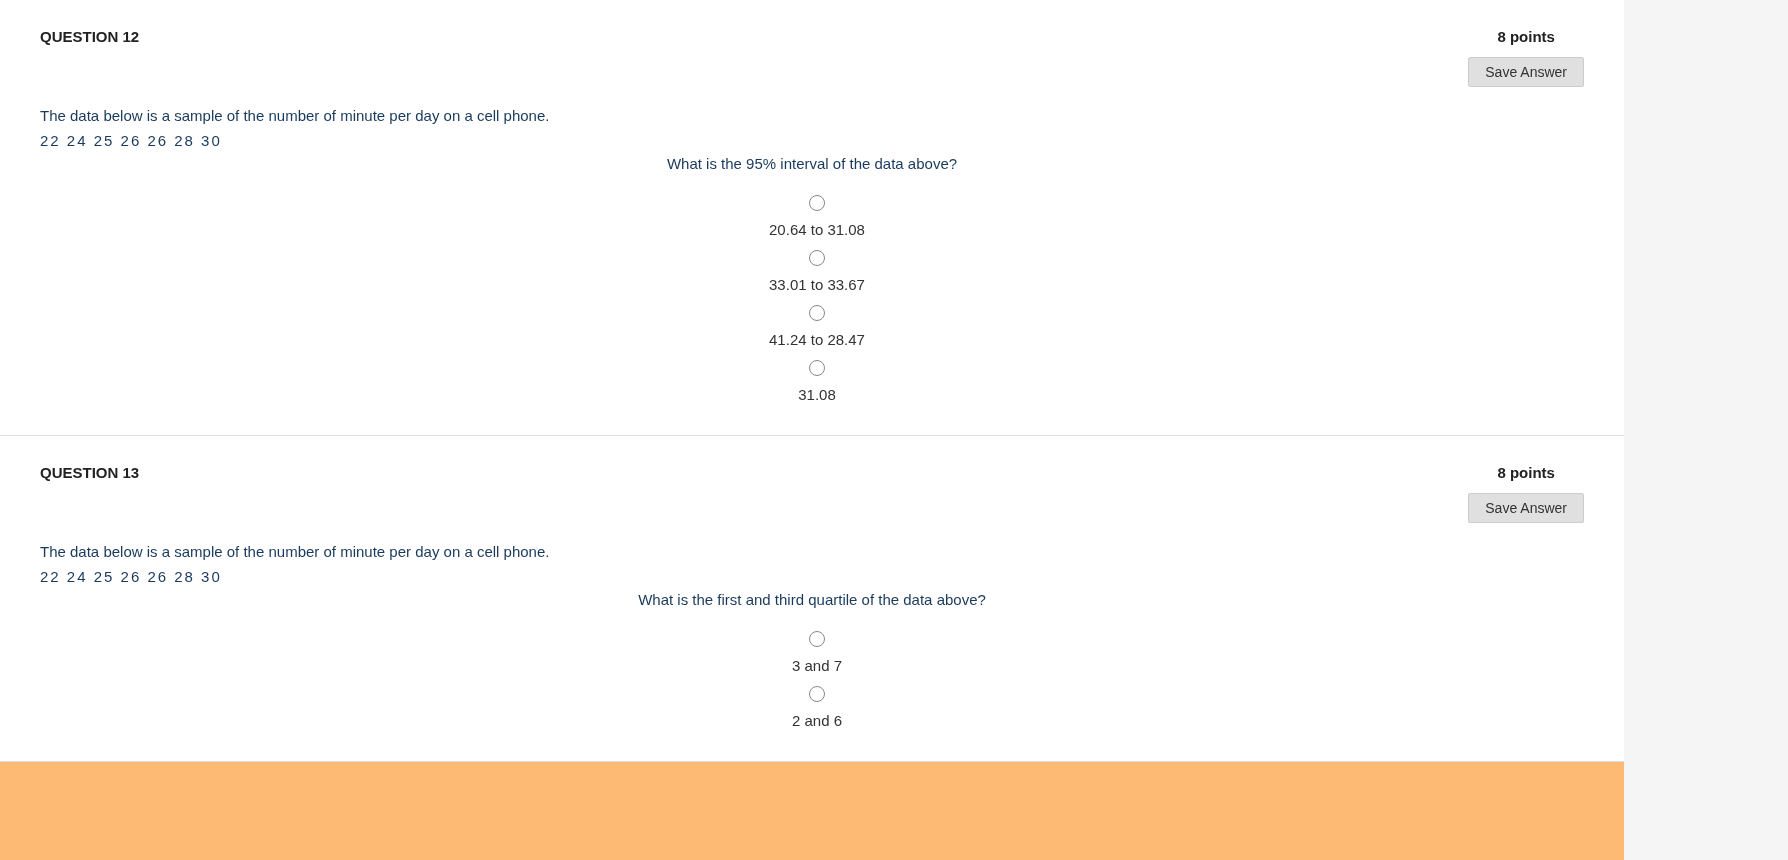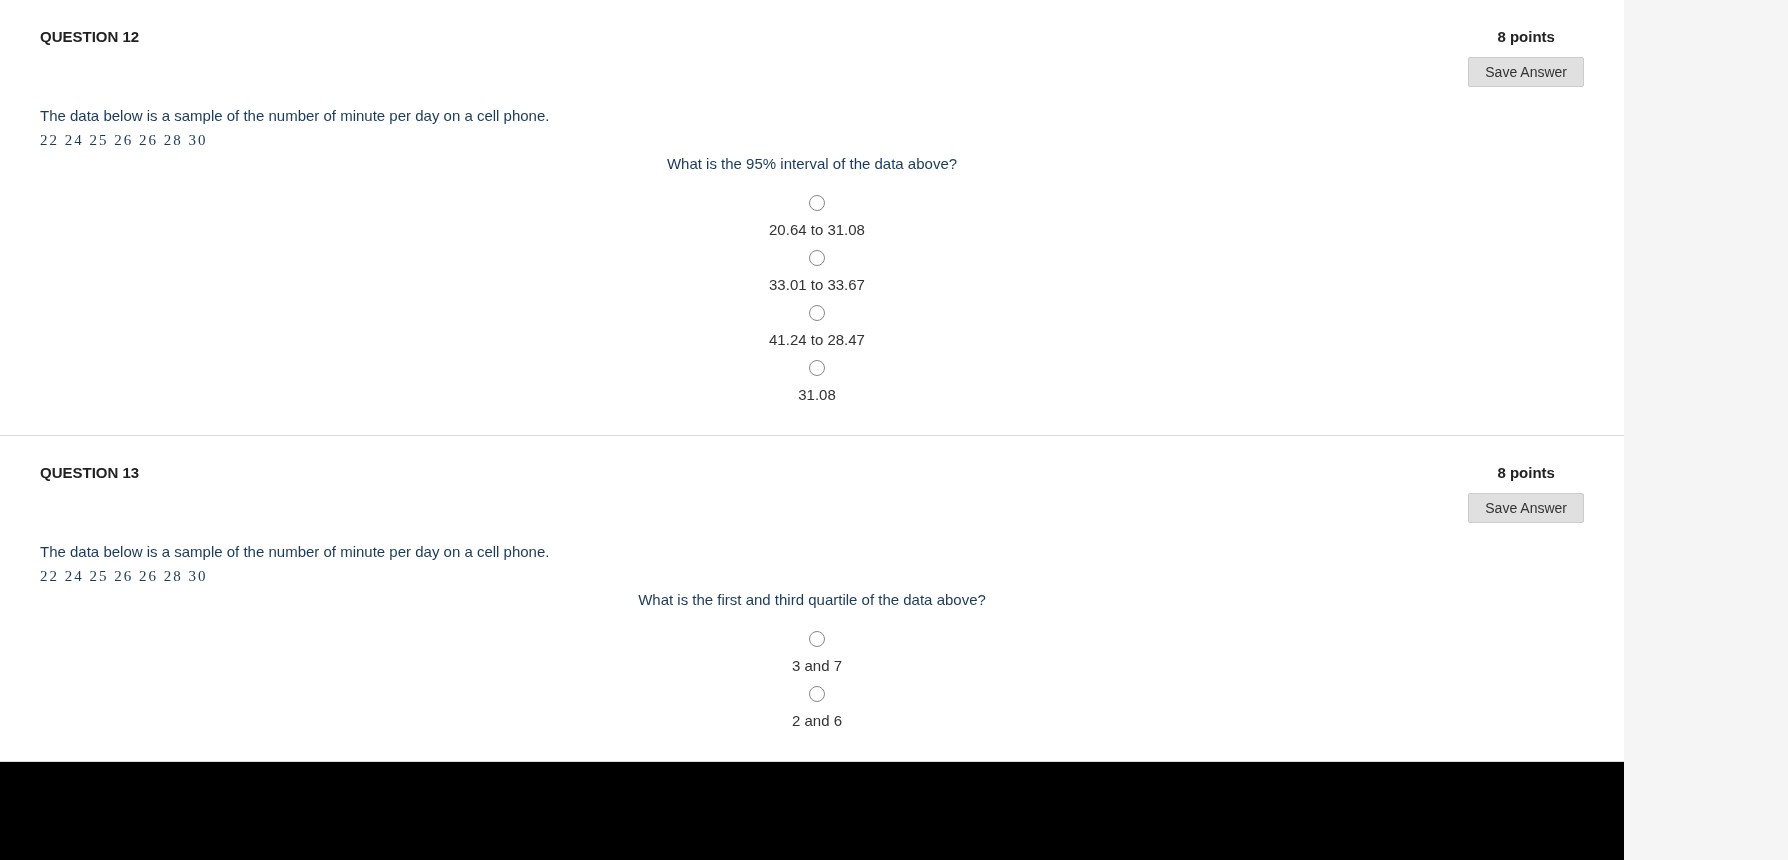--- a/index.html
+++ b/index.html
@@ -9,21 +9,21 @@
     }
 
     body {
       font-family: Arial, sans-serif;
       background-color: #f5f5f5;
       color: #333;
       font-size: 15px;
     }
 
     .page-container {
-      background-color: #000000;
+      background-color: #fdba74;
       min-height: 860px;
       width: 1624px;
     }
 
     .question-block {
       padding: 28px 40px 32px 40px;
       position: relative;
       background: #fff;
     }
 
@@ -70,21 +70,21 @@
 
     .question-text {
       color: #1a3a5c;
       margin-bottom: 4px;
       line-height: 1.5;
     }
 
     .question-data {
       color: #1a3a5c;
       margin-bottom: 4px;
-      font-family: Liberation Serif, serif;
+      font-family: Liberation Sans, sans-serif;
       letter-spacing: 2px;
       font-size: 15px;
     }
 
     .question-ask {
       color: #1a3a5c;
       margin-bottom: 20px;
       line-height: 1.5;
       text-align: center;
     }

